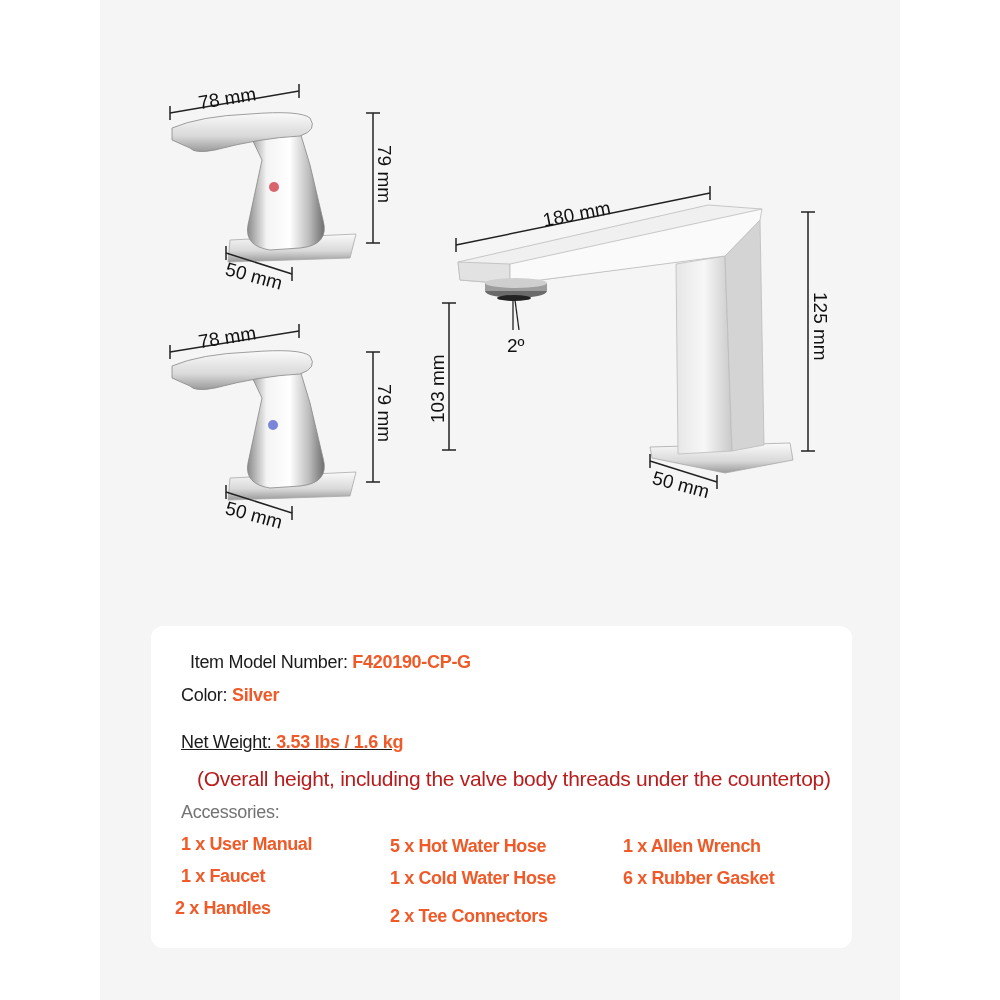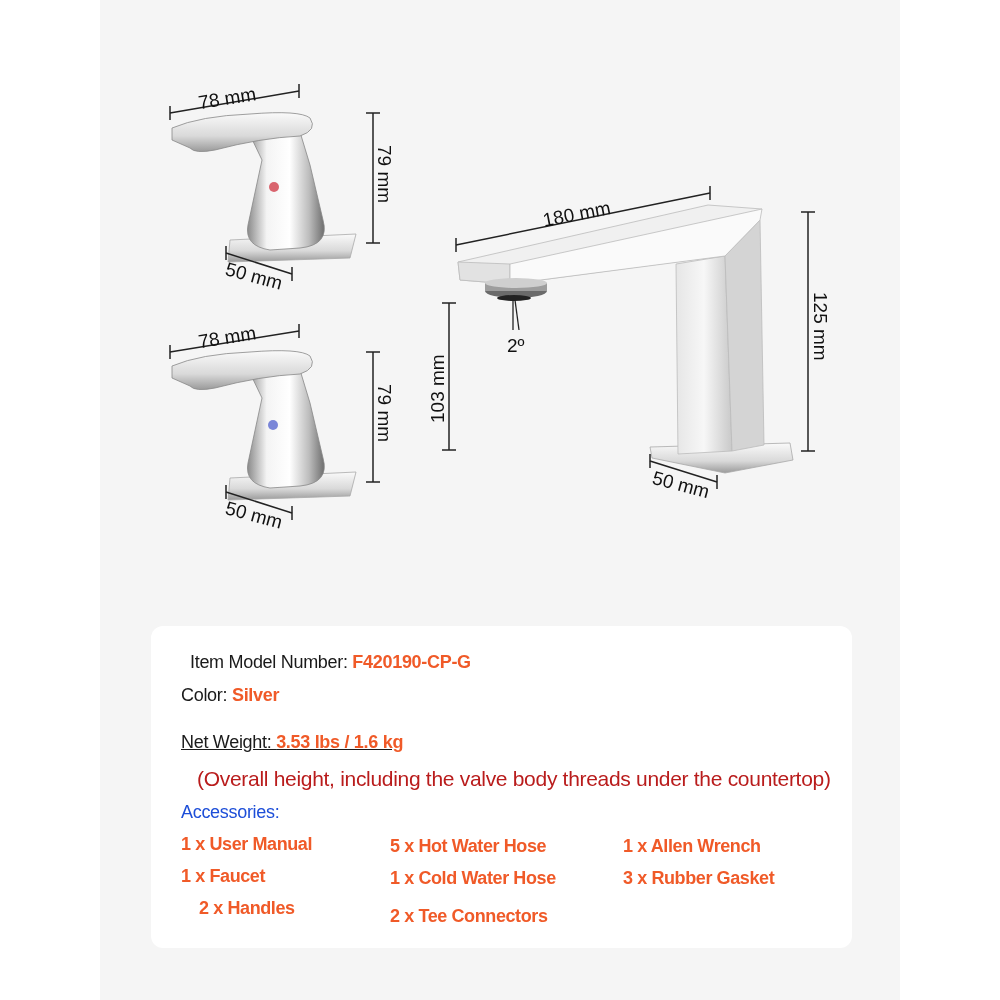--- a/index.html
+++ b/index.html
@@ -6,21 +6,21 @@
   html, body { width: 1000px; height: 1000px; background: #ffffff; overflow: hidden; }
   body { position: relative; font-family: "Liberation Sans", "DejaVu Sans", sans-serif; color: #1a1a1a; }
   .panel { position: absolute; left: 100px; top: 0; width: 800px; height: 1000px; background: #f5f5f5; }
   .diagram { position: absolute; left: 0; top: 0; width: 1000px; height: 600px; }
   .dim-label { font-family: "Liberation Sans", sans-serif; font-size: 19px; fill: #111; }
   .card { position: absolute; left: 151px; top: 626px; width: 701px; height: 322px; background: #ffffff; border-radius: 12px; }
   .spec-line { position: absolute; left: 30px; font-size: 18px; letter-spacing: -0.3px; white-space: nowrap; }
   .spec-line .lbl { color: #1a1a1a; }
   .spec-line .val { color: #f05a28; font-weight: bold; }
   .note { position: absolute; left: 46px; top: 141px; font-size: 21px; color: #b91c1c; letter-spacing: -0.3px; white-space: nowrap; }
-  .acc-title { position: absolute; left: 30px; top: 176px; font-size: 18px; color: #1d4ed8; letter-spacing: -0.3px; }
+  .acc-title { position: absolute; left: 30px; top: 176px; font-size: 18px; color: #737373; letter-spacing: -0.3px; }
   .acc-item { position: absolute; font-size: 18px; font-weight: bold; color: #f05a28; letter-spacing: -0.4px; white-space: nowrap; }
 </style>
 </head>
 <body>
 
 <div class="panel"></div>
 
 <svg class="diagram" viewBox="0 0 1000 600" xmlns="http://www.w3.org/2000/svg">
   <defs>
     <linearGradient id="chrome" x1="0" y1="0" x2="1" y2="0">
@@ -135,21 +135,21 @@
   </div>
   <div class="spec-line" style="top:106px;text-decoration:underline;">
     <span class="lbl">Net Weight: </span><span class="val">3.53 lbs / 1.6 kg</span>
   </div>
   <div class="note">(Overall height, including the valve body threads under the countertop)</div>
 
   <div class="acc-title">Accessories:</div>
 
   <div class="acc-item" style="left:30px; top:208px;">1 x User Manual</div>
   <div class="acc-item" style="left:30px; top:240px;">1 x Faucet</div>
-  <div class="acc-item" style="left:48px; top:272px;text-align:right;">2 x Handles</div>
+  <div class="acc-item" style="left:24px; top:272px;text-align:right;">2 x Handles</div>
 
   <div class="acc-item" style="left:239px; top:210px;">5 x Hot Water Hose</div>
   <div class="acc-item" style="left:239px; top:242px;">1 x Cold Water Hose</div>
   <div class="acc-item" style="left:239px; top:280px;">2 x Tee Connectors</div>
 
   <div class="acc-item" style="left:472px; top:210px;">1 x Allen Wrench</div>
-  <div class="acc-item" style="left:472px; top:242px;">3 x Rubber Gasket</div>
+  <div class="acc-item" style="left:472px; top:242px;">6 x Rubber Gasket</div>
 </div>
 
 </body></html>

